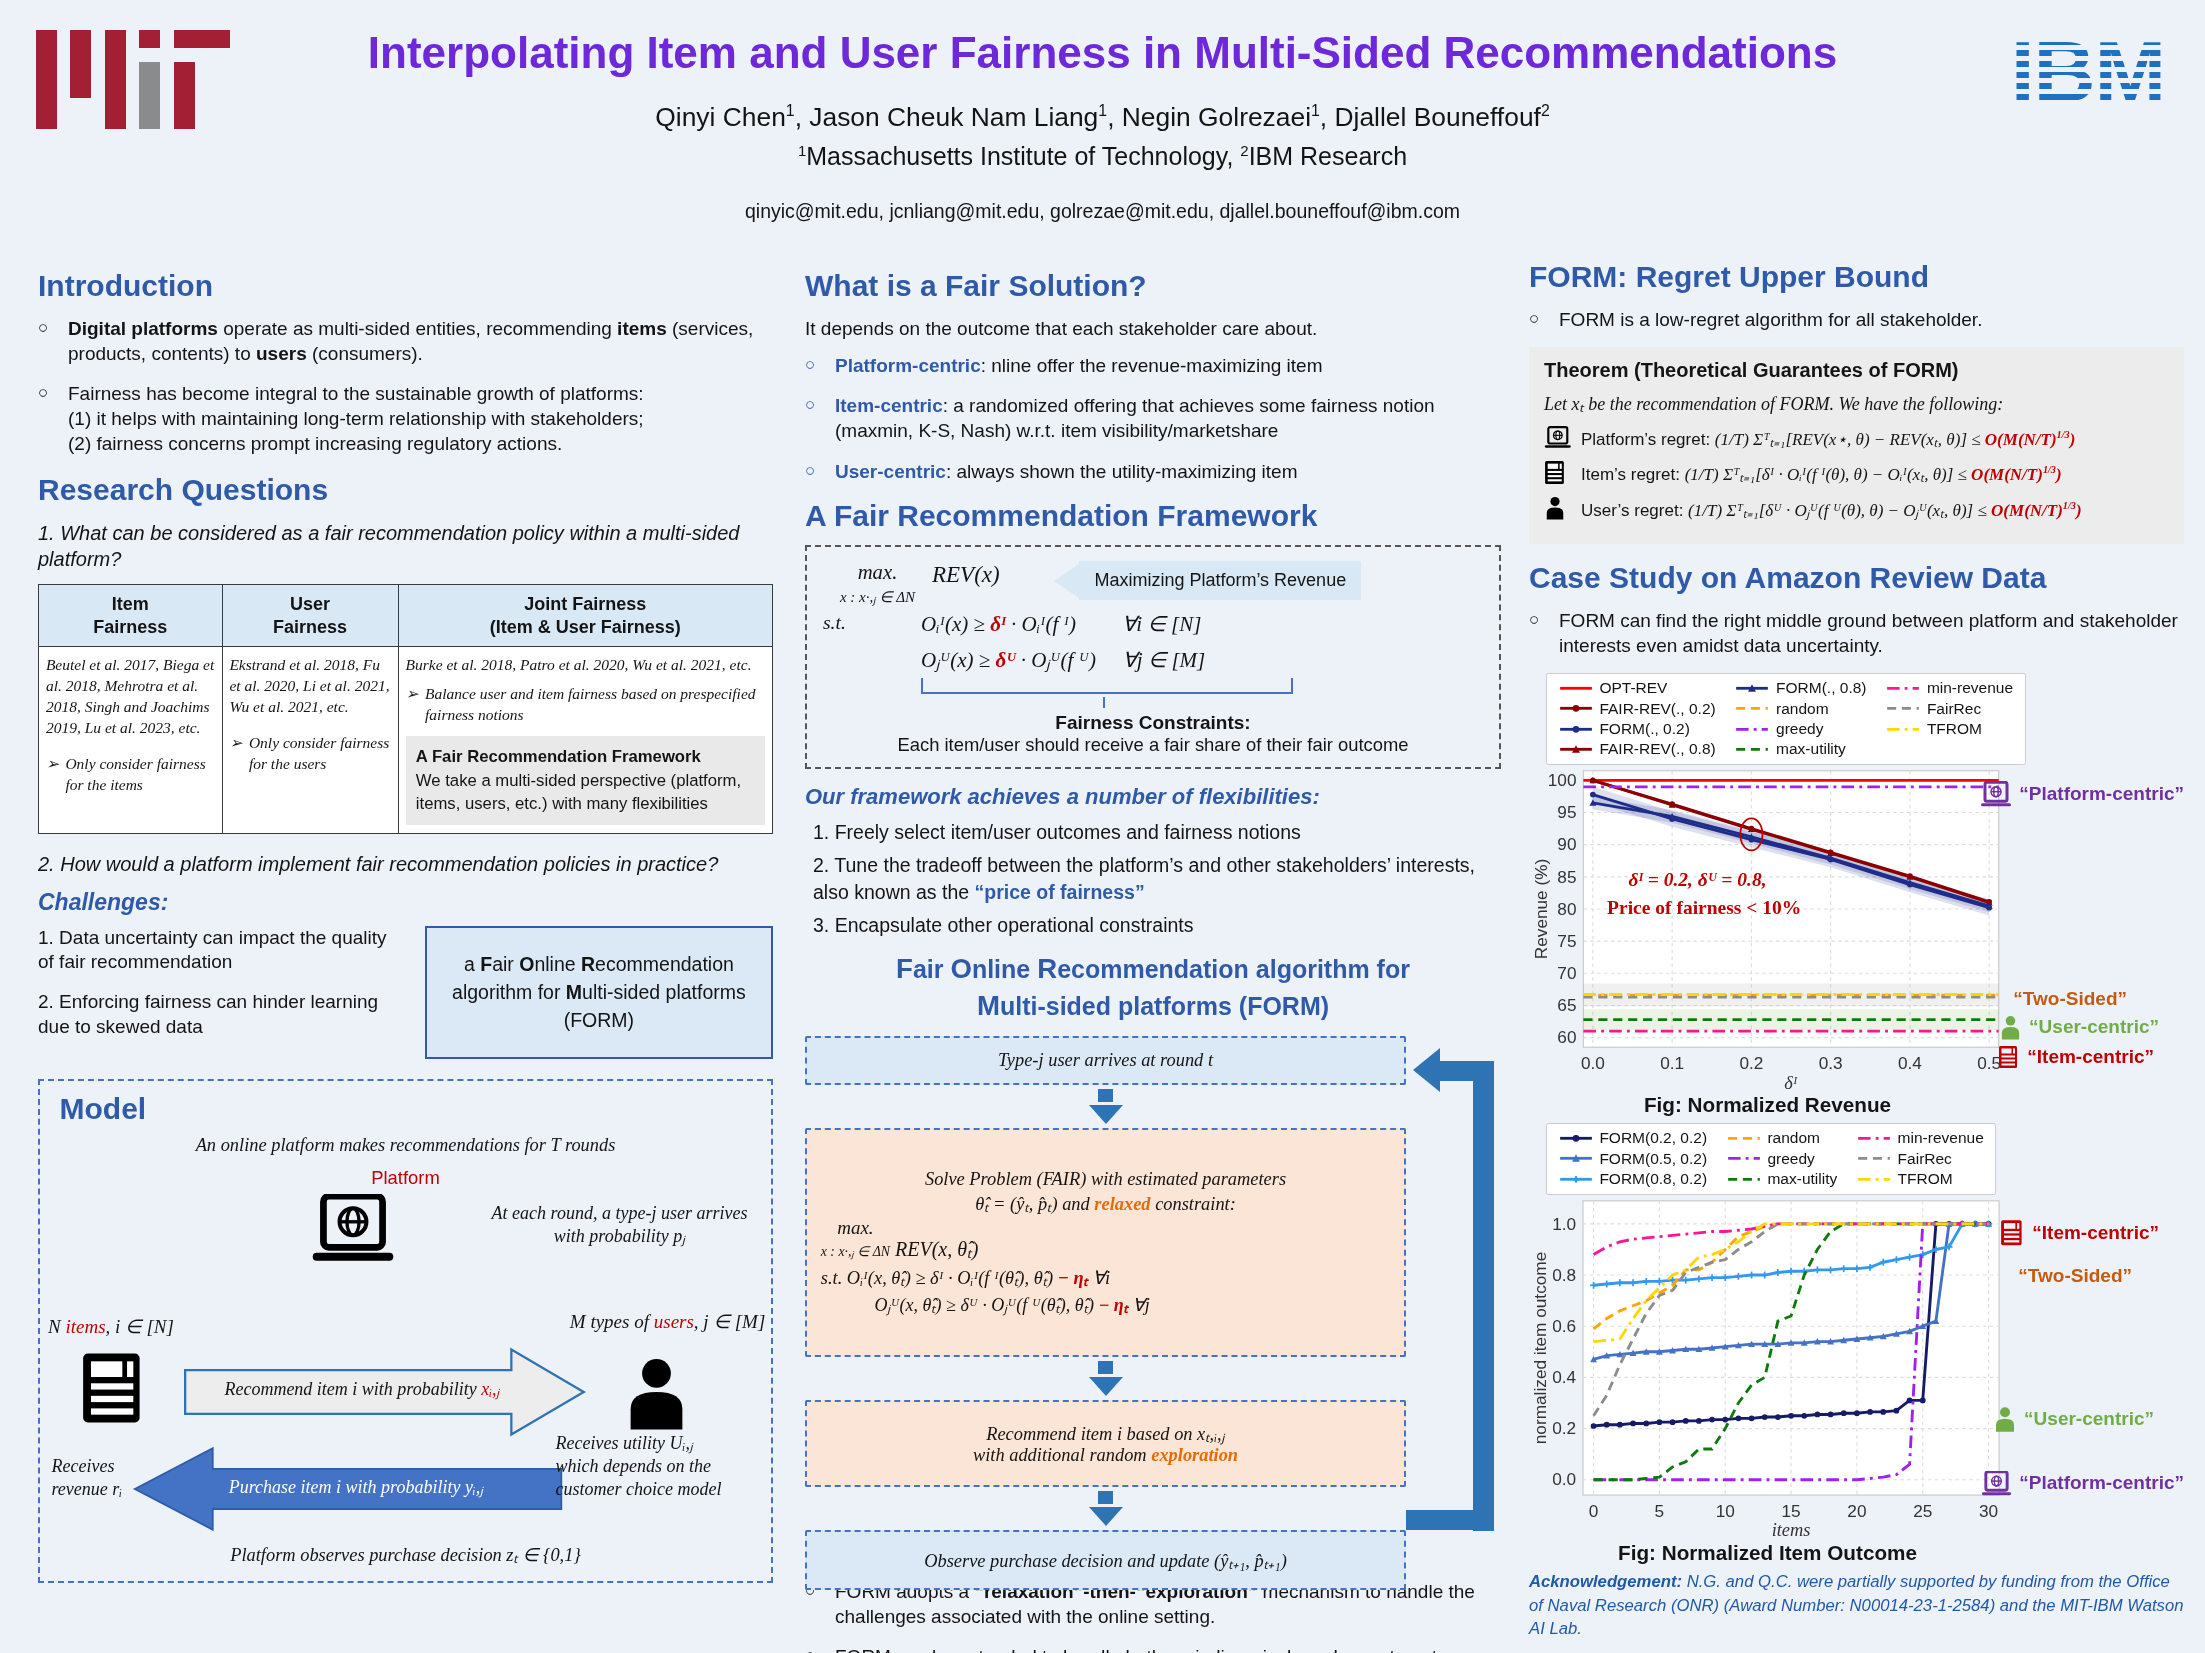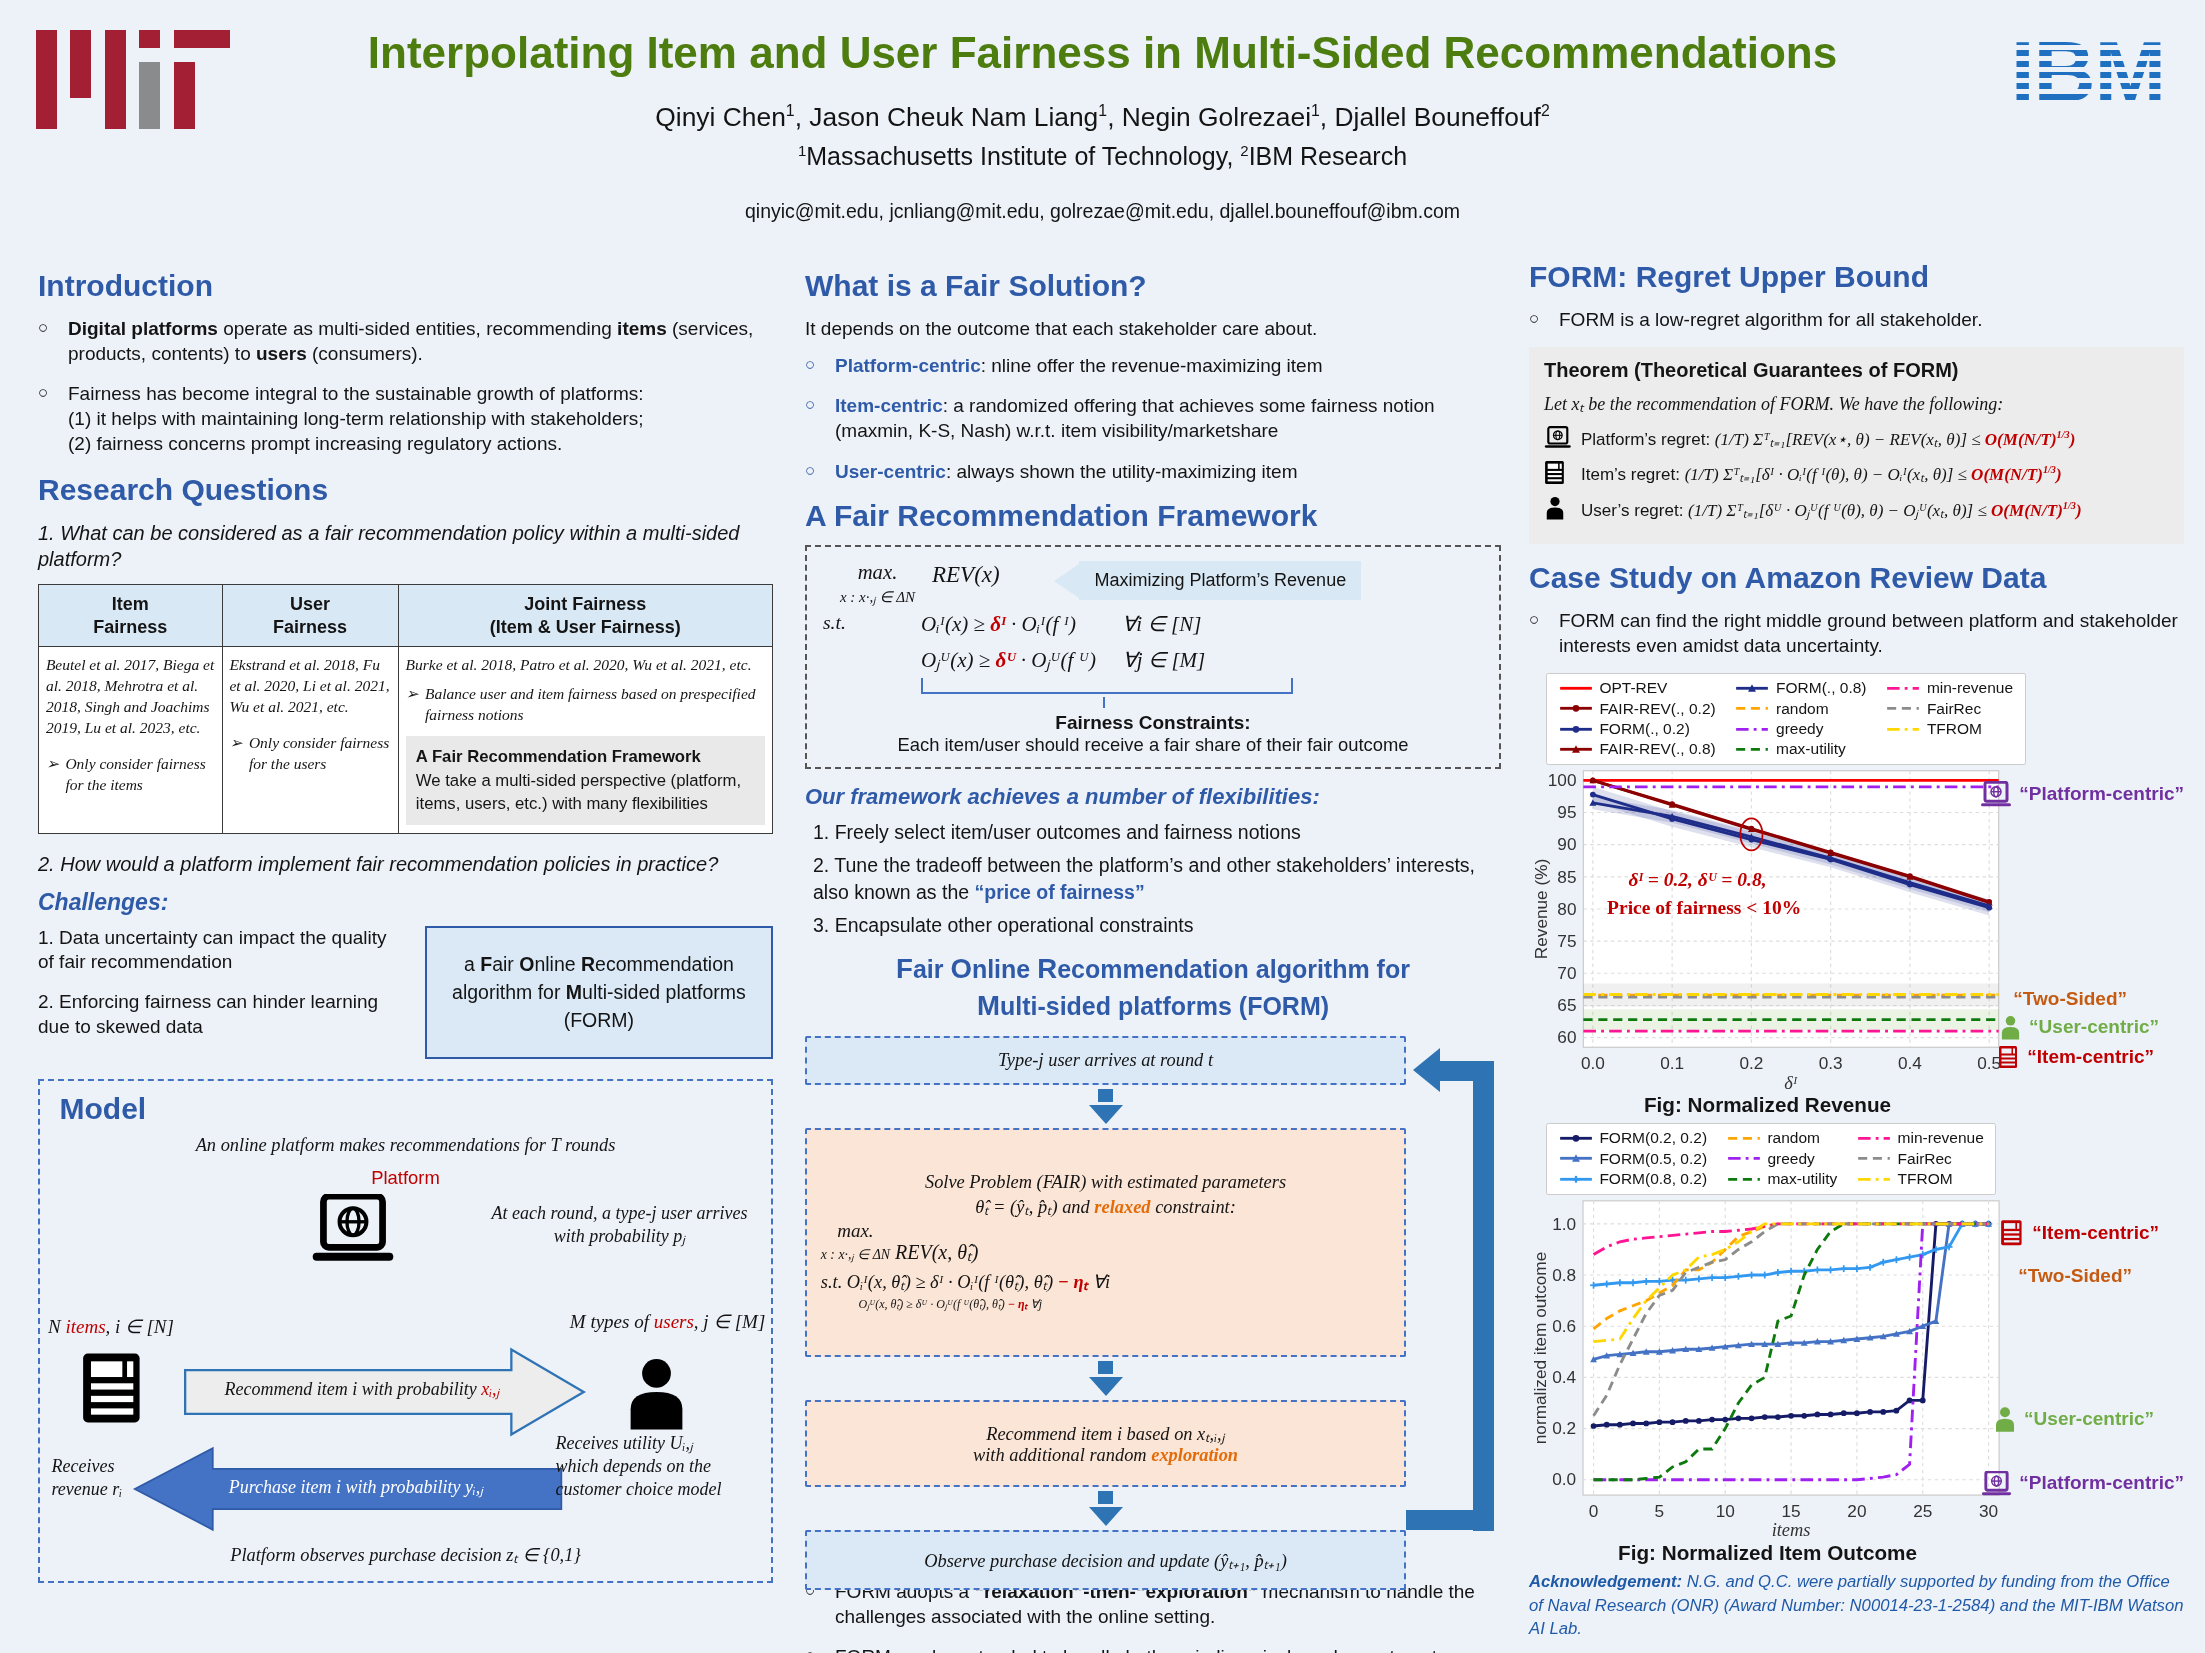--- a/index.html
+++ b/index.html
@@ -15,21 +15,21 @@
   .mit-b3{left:69px;top:0;width:20.7px;height:99px}
   .mit-b4{left:103px;top:0;width:20.7px;height:18.4px}
   .mit-b5{left:103px;top:32px;width:20.7px;height:67px;background:#8A8B8C !important}
   .mit-b6{left:138px;top:0;width:56px;height:18.4px}
   .mit-b7{left:138px;top:32px;width:20.7px;height:67px}
   .ibm-logo{position:absolute;right:40px;top:27.6px;font-weight:bold;font-size:86px;line-height:1;
     letter-spacing:-1.1px;color:transparent;
     background:repeating-linear-gradient(to bottom,#1F70C1 0 5.7px,rgba(0,0,0,0) 5.7px 11px);
     -webkit-background-clip:text;background-clip:text}
   .title{position:absolute;left:241px;right:241px;top:27.6px;text-align:center;
-    font-size:44px;font-weight:bold;color:#4d7c0f}
+    font-size:44px;font-weight:bold;color:#6d28d9}
   .authors{position:absolute;left:241px;right:241px;top:102px;text-align:center;font-size:26.4px}
   .affil{position:absolute;left:241px;right:241px;top:142px;text-align:center;font-size:25px}
   .emails{position:absolute;left:241px;right:241px;top:200px;text-align:center;font-size:19.5px}
   sup{font-size:60%}
 
   
   .col{position:absolute;top:269px}
   .col-left{left:38px;width:735px}
   .col-mid{left:805px;width:696px}
   .col-right{left:1529px;width:655px;top:260px}
@@ -343,21 +343,21 @@
       <div class="fbox fblue fb1 math">
           <span>Type-j user arrives at round t</span>
         </div>
       <div class="dstem"></div>
         <div class="darrow"></div>
       <div class="fbox fpeach fb2">
         <div class="cc math" style="font-size:18.4px">Solve Problem (FAIR) with estimated parameters</div>
         <div class="cc math" style="font-size:18.4px"><span>θ̂ₜ = (ŷₜ, p̂ₜ) and </span><span class="orange">relaxed</span><span> constraint:</span></div>
         <div class="c math" style="font-size:19px"><span style="display:inline-block;text-align:center"><span>max.</span><br><span style="font-size:13.8px">x : x·,ⱼ ∈ ΔN</span></span><span style="font-size:20px">  REV(x, θ̂ₜ)</span></div>
         <div class="c math" style="font-size:18.4px"><span>s.t.   </span><span>Oᵢᴵ(x, θ̂ₜ) ≥ δᴵ · Oᵢᴵ(f ᴵ(θ̂ₜ), θ̂ₜ)</span><span class="redb"> − ηₜ</span><span>   ∀i</span></div>
-        <div class="c math" style="font-size:12px;margin-left:40px"><span>Oⱼᵁ(x, θ̂ₜ) ≥ δᵁ · Oⱼᵁ(f ᵁ(θ̂ₜ), θ̂ₜ)</span><span class="redb"> − ηₜ</span><span>   ∀j</span></div>
+        <div class="c math" style="font-size:18px;margin-left:56px"><span>Oⱼᵁ(x, θ̂ₜ) ≥ δᵁ · Oⱼᵁ(f ᵁ(θ̂ₜ), θ̂ₜ)</span><span class="redb"> − ηₜ</span><span>   ∀j</span></div>
       </div>
       <div class="dstem"></div>
         <div class="darrow"></div>
       <div class="fbox fpeach fb3 math">
         <div>Recommend item i based on xₜ,ᵢ,ⱼ</div>
         <div><span>with additional random </span><span class="orange">exploration</span></div>
       </div>
       <div class="dstem"></div>
         <div class="darrow"></div>
       <div class="fbox fblue fb4 math">

